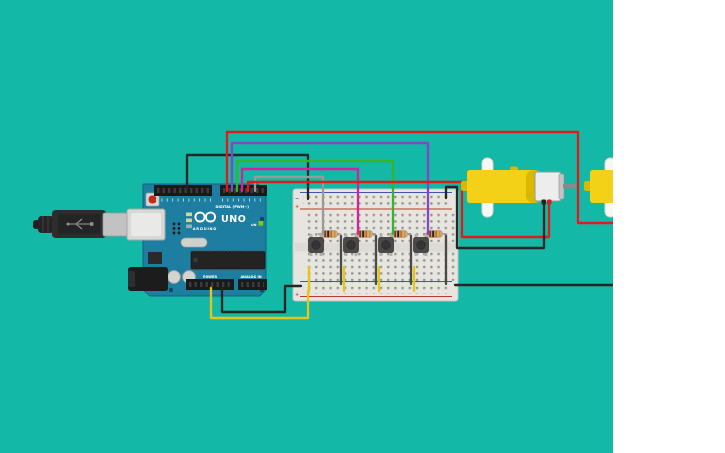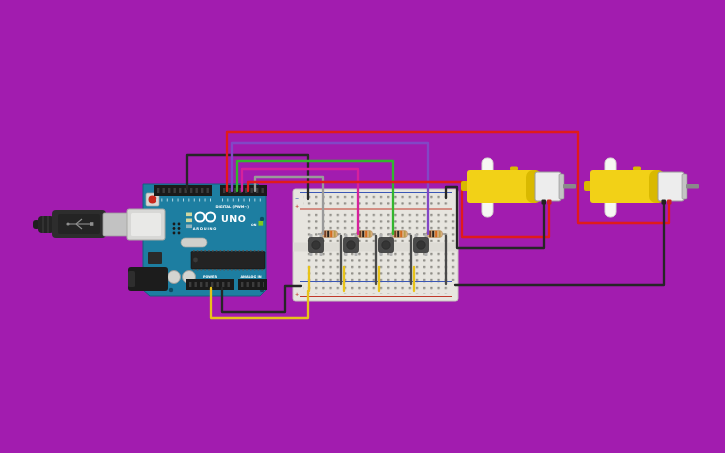--- a/index.html
+++ b/index.html
@@ -1,16 +1,16 @@
 <!DOCTYPE html>
 <html><head>
 <meta charset="utf-8">
 <style>
   html,body{margin:0;padding:0;background:#fff;}
-  #canvas{position:relative;width:725px;height:453px;background:#a21caf;overflow:hidden;font-family:"DejaVu Sans",sans-serif;}
+  #canvas{position:relative;width:613px;height:453px;background:#14b8a6;overflow:hidden;font-family:"DejaVu Sans",sans-serif;}
   svg text{font-family:"DejaVu Sans",sans-serif;}
 </style>
 </head>
 <body>
 
 <div id="canvas">
 <svg width="725" height="453" viewBox="0 0 725 453" xmlns="http://www.w3.org/2000/svg">
 
   <defs>
 

